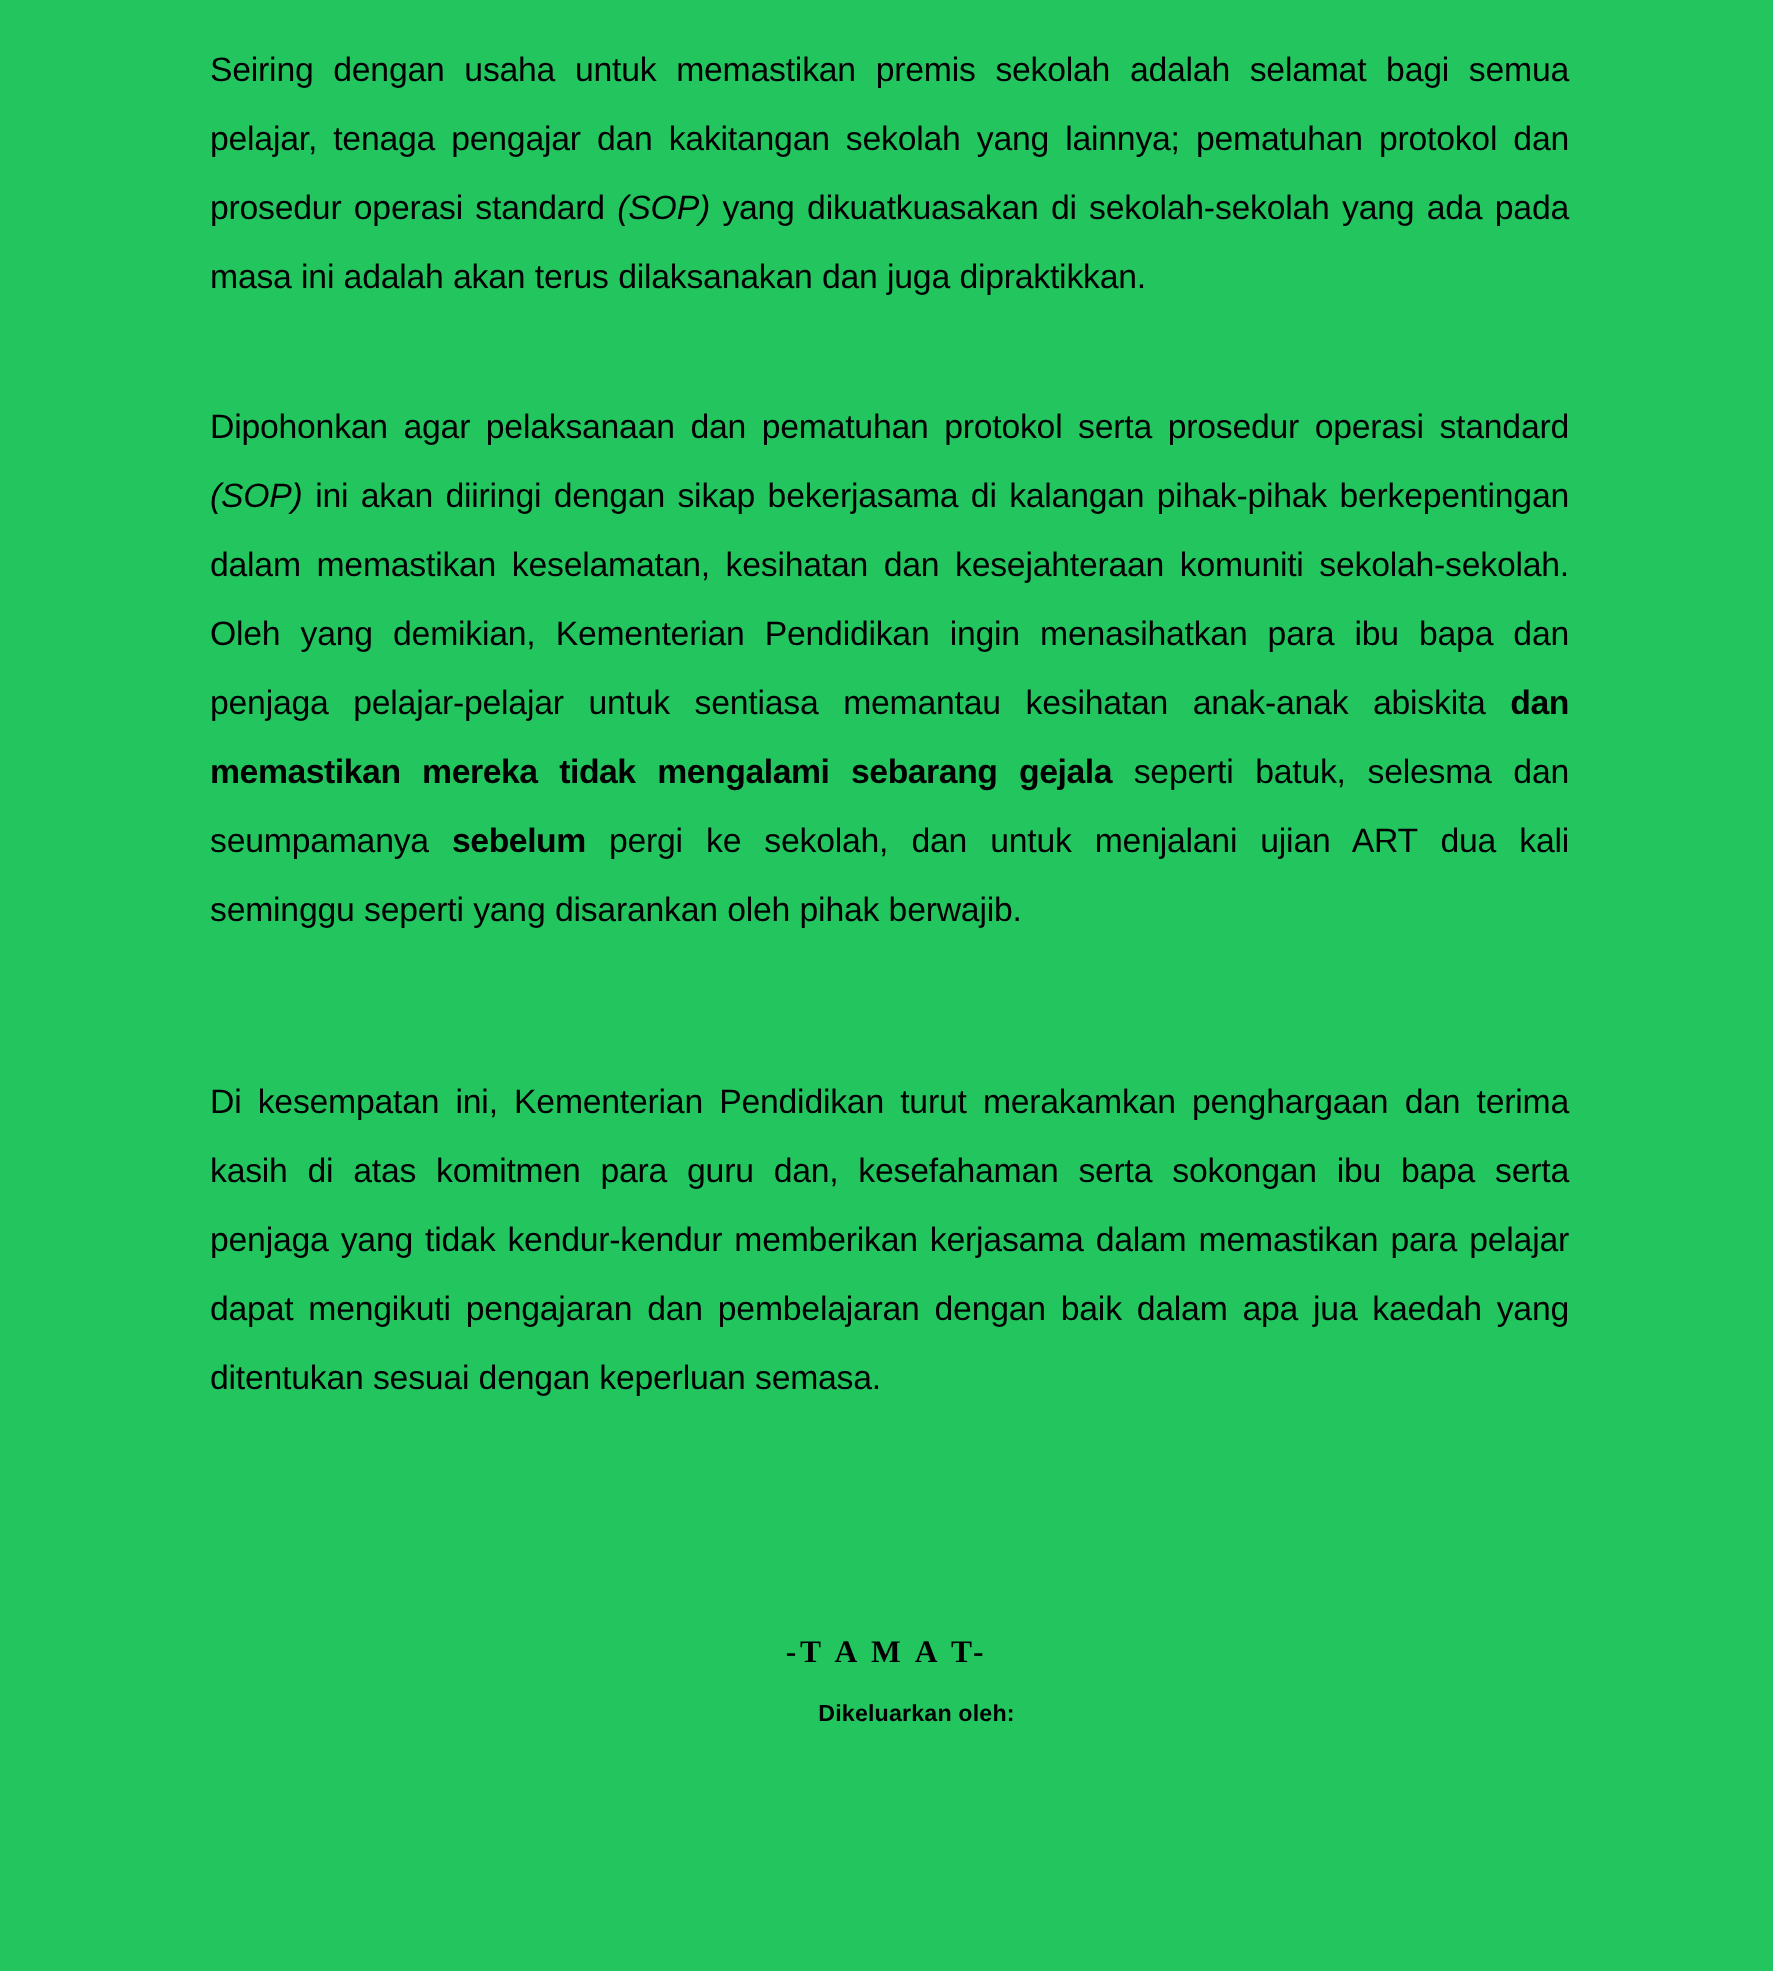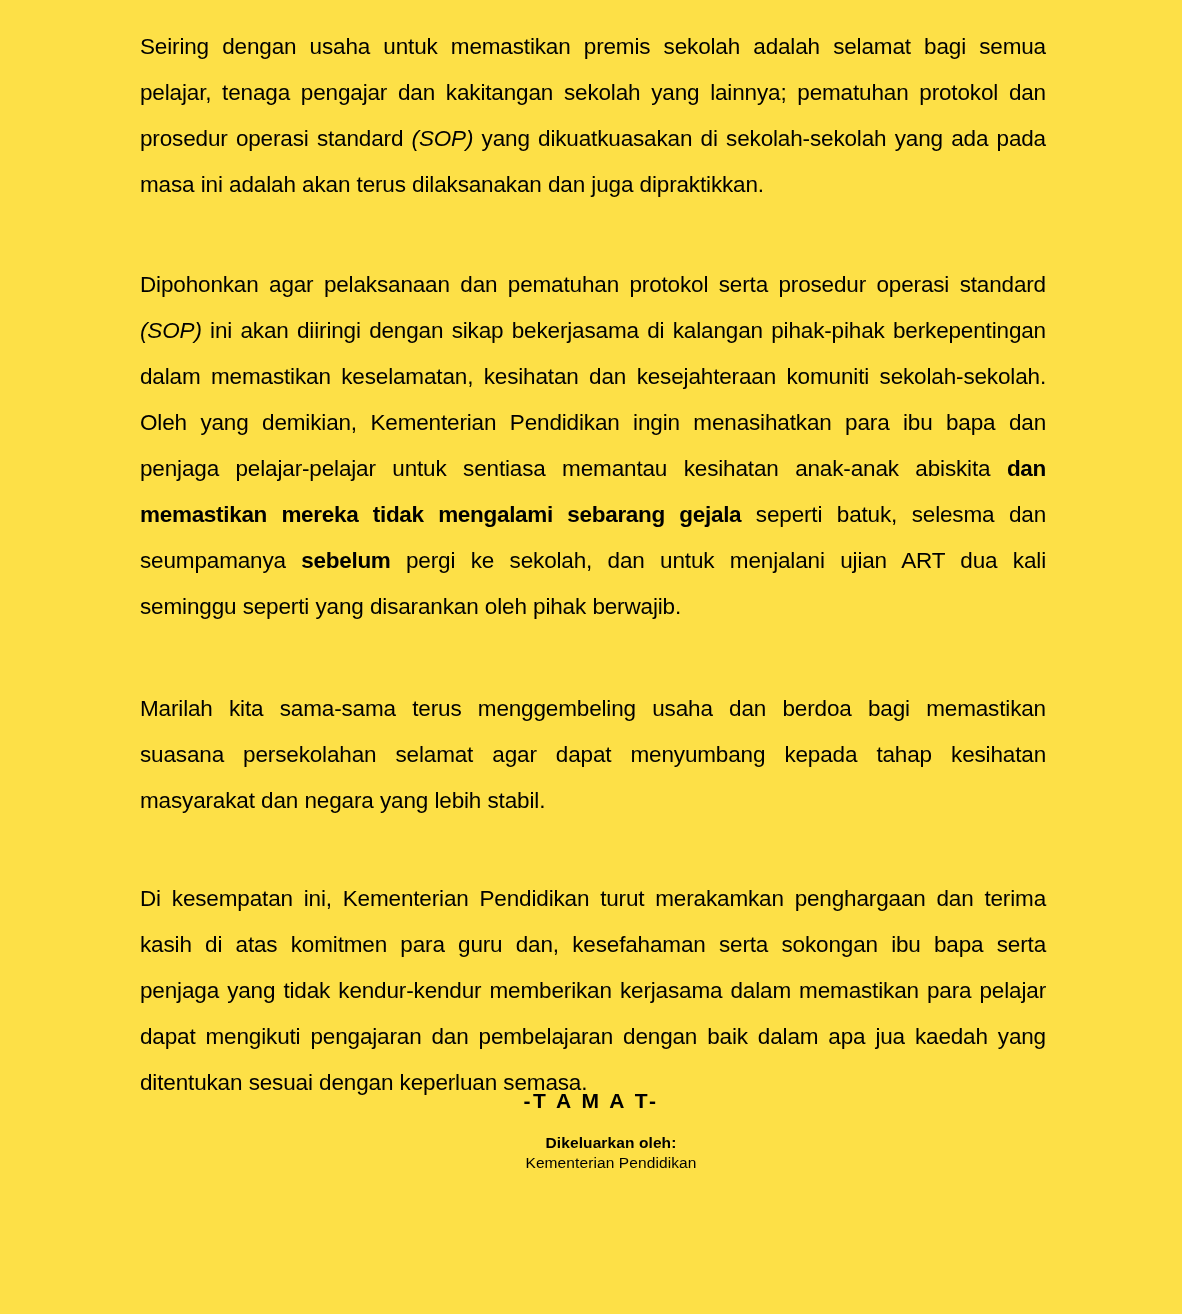--- a/index.html
+++ b/index.html
@@ -17,21 +17,21 @@
     -webkit-font-smoothing: antialiased;
     overflow: hidden;
   }
 
   .page {
     position: absolute;
     top: 0;
     left: 0;
     width: 1182px;
     height: 1314px;
-    background: #fde047;
+    background: #22c55e;
   }
 
   .doc-body {
     position: absolute;
     left: 140px;
     top: 24px;
     width: 906px;
   }
 
   .para {
@@ -57,20 +57,21 @@
   .gap-1 { height: 28px; }
   .gap-2 { height: 30px; }
   .gap-3 { height: 26px; }
 
   .closing {
     position: absolute;
     left: 0;
     right: 0;
     top: 1088px;
     text-align: center;
+    font-family: Liberation Serif, serif;
   }
   .tamat {
     font-size: 21px;
     font-weight: 700;
     letter-spacing: 2.6px;
     line-height: 26px;
     margin: 0;
   }
 
   .signature {
@@ -105,30 +106,28 @@
 <div class="page">
 
   <div class="doc-body">
 
     <p class="para" id="p1"><span>Seiring dengan usaha untuk memastikan premis sekolah adalah selamat bagi semua pelajar, tenaga pengajar dan kakitangan sekolah yang lainnya; pematuhan protokol dan prosedur operasi standard </span><i>(SOP)</i><span> yang dikuatkuasakan di sekolah-sekolah yang ada pada masa ini adalah akan terus dilaksanakan dan juga dipraktikkan.</span></p>
     <div class="gap-1"></div>
 
     <p class="para" id="p2"><span>Dipohonkan agar pelaksanaan dan pematuhan protokol serta prosedur operasi standard </span><i>(SOP)</i><span> ini akan diiringi dengan sikap bekerjasama di kalangan pihak-pihak berkepentingan dalam memastikan keselamatan, kesihatan dan kesejahteraan komuniti sekolah-sekolah. Oleh yang demikian, Kementerian Pendidikan ingin menasihatkan para ibu bapa dan penjaga pelajar-pelajar untuk sentiasa memantau kesihatan anak-anak abiskita </span><b>dan memastikan mereka tidak mengalami sebarang gejala</b><span> seperti batuk, selesma dan seumpamanya </span><b>sebelum</b><span> pergi ke sekolah, dan untuk menjalani ujian ART dua kali seminggu seperti yang disarankan oleh pihak berwajib.</span></p>
     <div class="gap-2"></div>
 
-    <p class="para" id="p3"><span>Marilah kita sama-sama terus menggembeling usaha dan berdoa bagi memastikan suasana persekolahan selamat agar dapat menyumbang kepada tahap kesihatan masyarakat dan negara yang lebih stabil.</span></p>
     <div class="gap-3"></div>
 
     <p class="para" id="p4"><span>Di kesempatan ini, Kementerian Pendidikan turut merakamkan penghargaan dan terima kasih di atas komitmen para guru dan, kesefahaman serta sokongan ibu bapa serta penjaga yang tidak kendur-kendur memberikan kerjasama dalam memastikan para pelajar dapat mengikuti pengajaran dan pembelajaran dengan baik dalam apa jua kaedah yang ditentukan sesuai dengan keperluan semasa.</span></p>
 
   </div>
 
   <div class="closing">
     <p class="tamat">-T A M A T-</p>
   </div>
 
   <div class="signature">
     <div class="sig-head">Dikeluarkan oleh:</div>
-    <div>Kementerian Pendidikan</div>
   </div>
 
 
 </div>
 
 </body></html>

